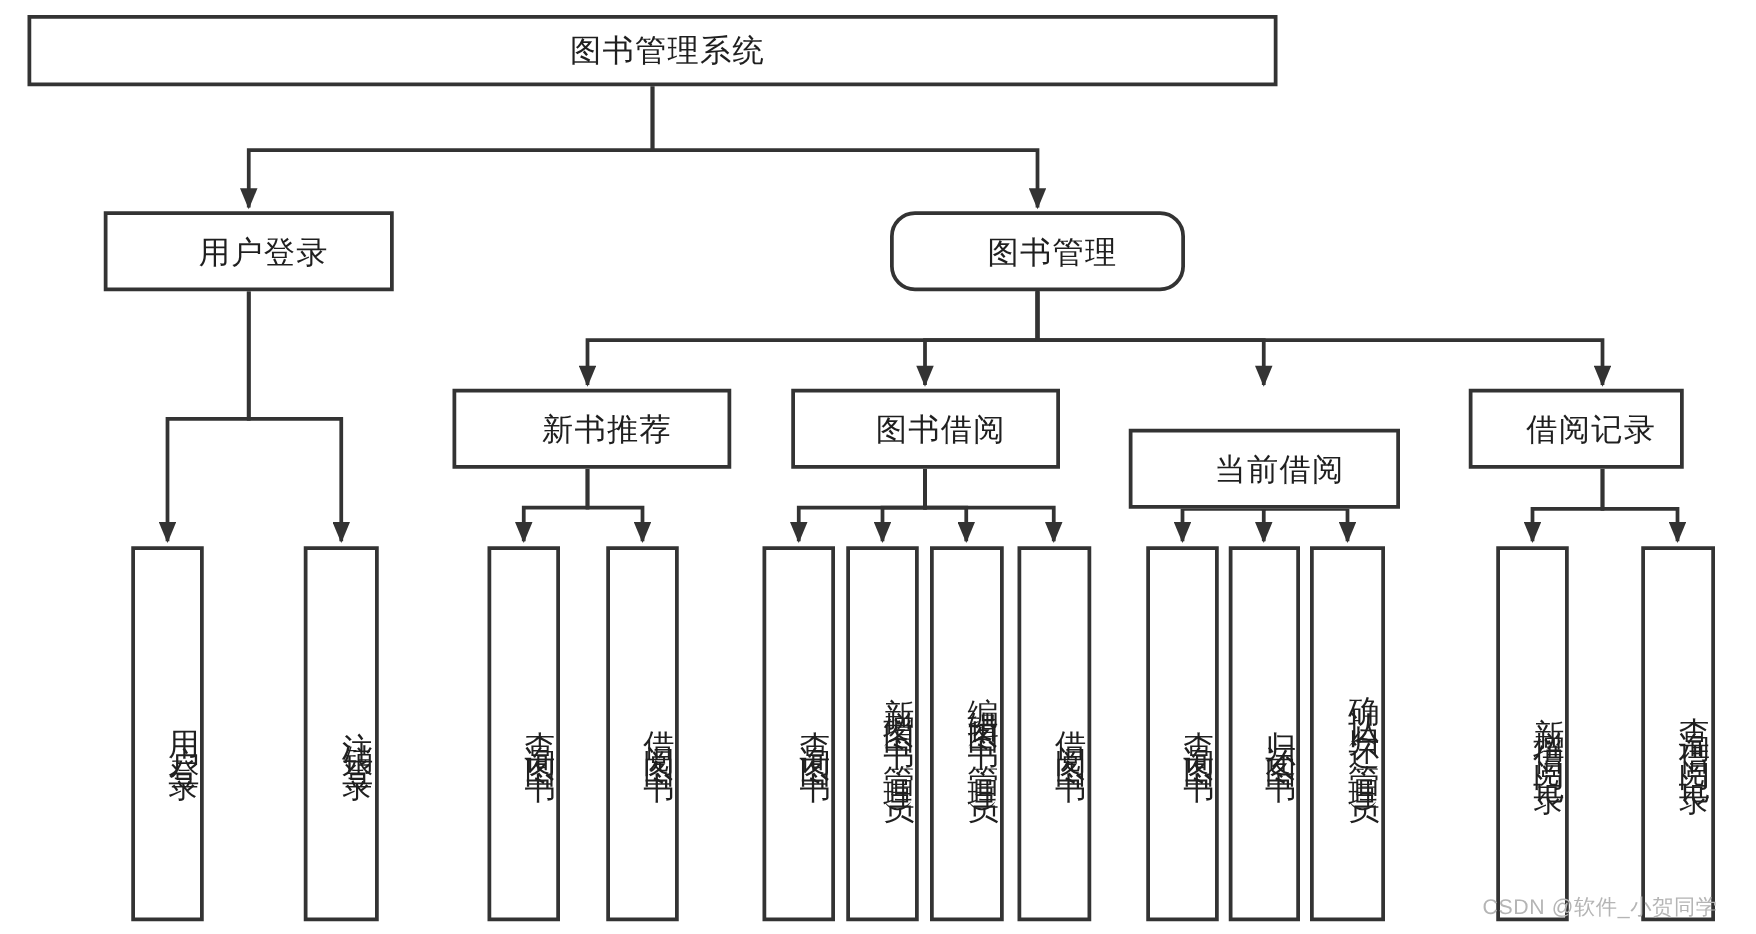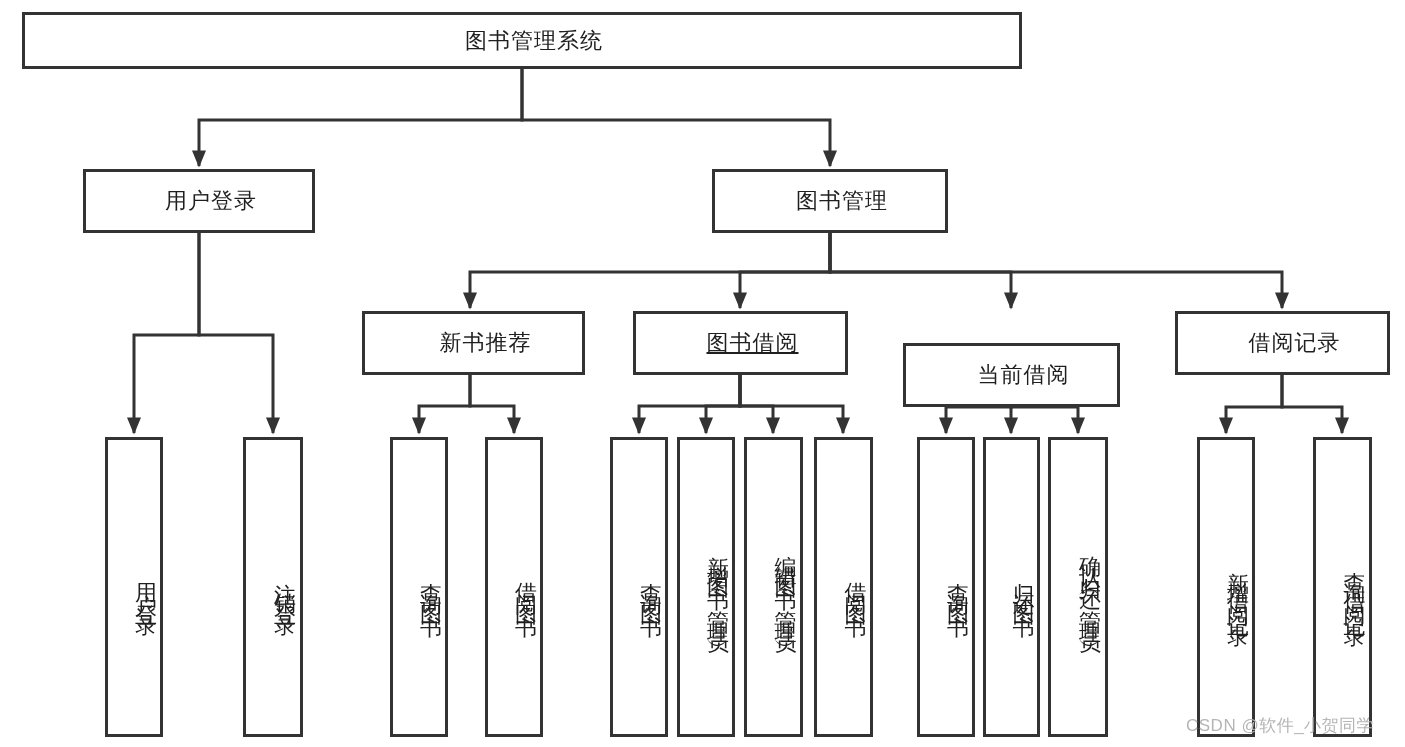--- a/index.html
+++ b/index.html
@@ -21,21 +21,21 @@
   .edges .arrowhead{fill:var(--line);}
   .node{
     position:absolute;
     box-sizing:border-box;
     border:3px solid var(--line);
     background:#ffffff;
     display:flex;
     align-items:center;
     justify-content:center;
     color:var(--text);
-    font-size:22px;
+    font-size:25px;
     letter-spacing:1px;
     z-index:2;
     padding-left:24px;
   }
   .node.vert span{
     writing-mode:vertical-rl;
     text-orientation:mixed;
     letter-spacing:11px;
     line-height:1;
   }
@@ -91,37 +91,37 @@
   </svg>
 
   <div class="node" style="left:22px;top:12px;width:1000px;height:57px;">
     <span>图书管理系统</span>
   </div>
 
   <div class="node" style="left:83px;top:169px;width:232px;height:64px;">
     <span>用户登录</span>
   </div>
 
-  <div class="node" style="left:712px;top:169px;width:236px;height:64px;">
+  <div class="node" style="left:712px;top:169px;width:236px;height:64px;border-radius:20px;">
     <span>图书管理</span>
   </div>
 
   <div class="node" style="left:362px;top:311px;width:223px;height:64px;align-items:center;">
     <span>新书推荐</span>
   </div>
 
-  <div class="node" style="left:633px;top:311px;width:215px;height:64px;text-decoration:underline;">
+  <div class="node" style="left:633px;top:311px;width:215px;height:64px;">
     <span>图书借阅</span>
   </div>
 
   <div class="node" style="left:903px;top:311px;width:217px;height:64px;margin-top:32px;">
     <span>当前借阅</span>
   </div>
 
-  <div class="node" style="left:1175px;top:311px;width:215px;height:64px;">
+  <div class="node" style="left:1175px;top:311px;width:172px;height:64px;">
     <span>借阅记录</span>
   </div>
 
   <div class="node vert" style="left:105px;top:437px;width:58px;height:300px;">
     <span>用户登录</span>
   </div>
 
   <div class="node vert" style="left:243px;top:437px;width:60px;height:300px;">
     <span>注销登录</span>
   </div>

